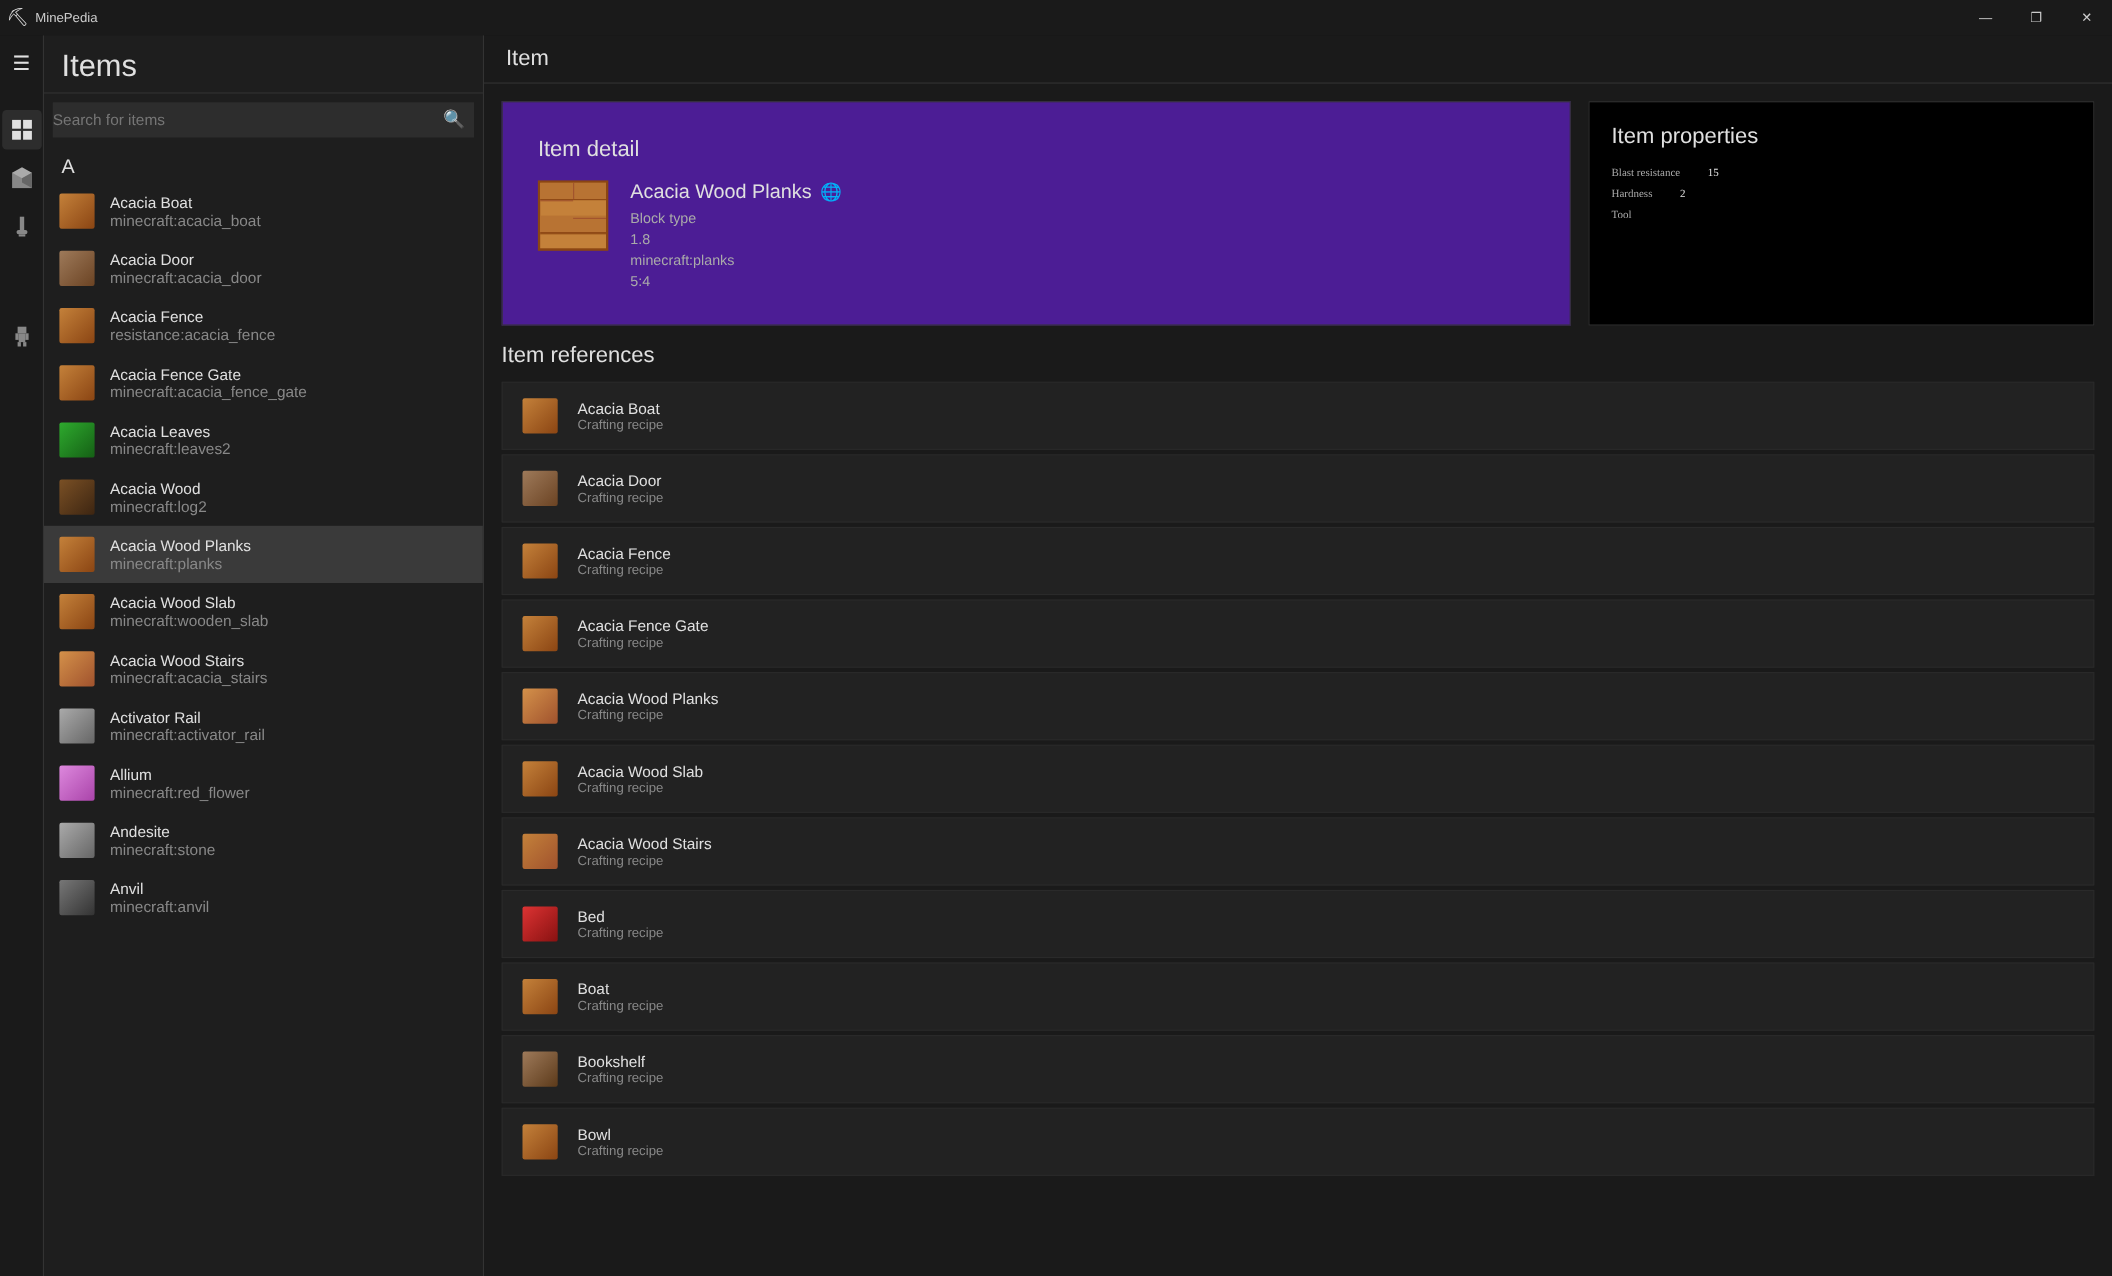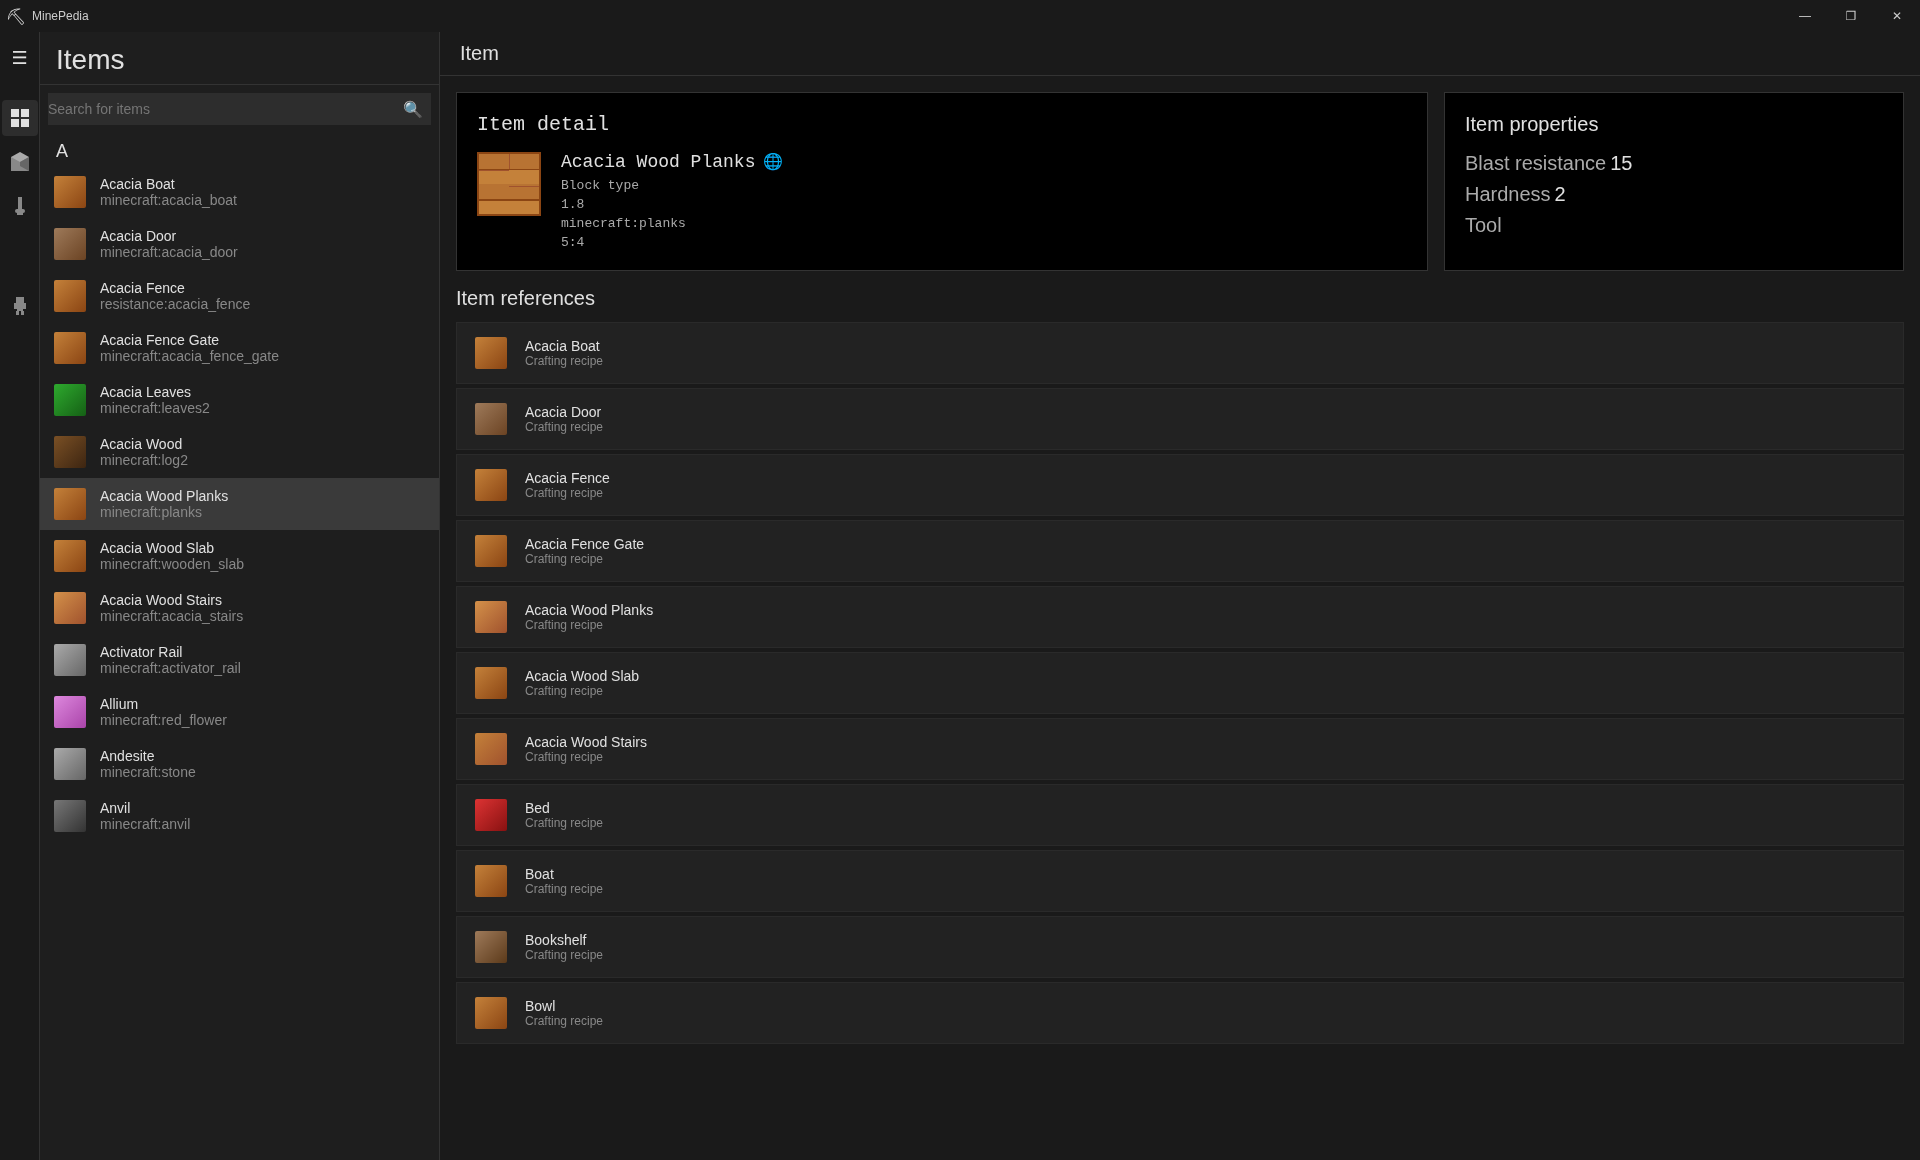--- a/index.html
+++ b/index.html
@@ -202,24 +202,23 @@
     
     #detail-row {
       display: flex;
       gap: 16px;
       margin-bottom: 16px;
     }
 
     
     #item-detail-card {
       flex: 1;
-      background: #000000;
-      padding: 20px;
+      background: #4c1d95;
+      padding: 32px;
       border: 1px solid #333;
-      font-family: Liberation Mono, monospace;
     }
     #item-detail-title {
       font-size: 20px;
       font-weight: 300;
       margin-bottom: 16px;
     }
     #item-detail-body {
       display: flex;
       gap: 20px;
     }
@@ -273,23 +272,24 @@
       border: 1px solid #333;
       flex-shrink: 0;
     }
     #item-props-title {
       font-size: 20px;
       font-weight: 300;
       margin-bottom: 16px;
     }
     .prop-row {
       display: flex;
-      gap: 4px;
+      gap: 25px;
       margin-bottom: 8px;
-      font-size: 20px;
+      font-size: 10px;
+      font-family: Liberation Serif, serif;
     }
     .prop-label { color: #aaa; }
     .prop-value { color: #e0e0e0; }
 
     
     #item-references-title {
       font-size: 20px;
       font-weight: 300;
       margin-bottom: 12px;
     }

